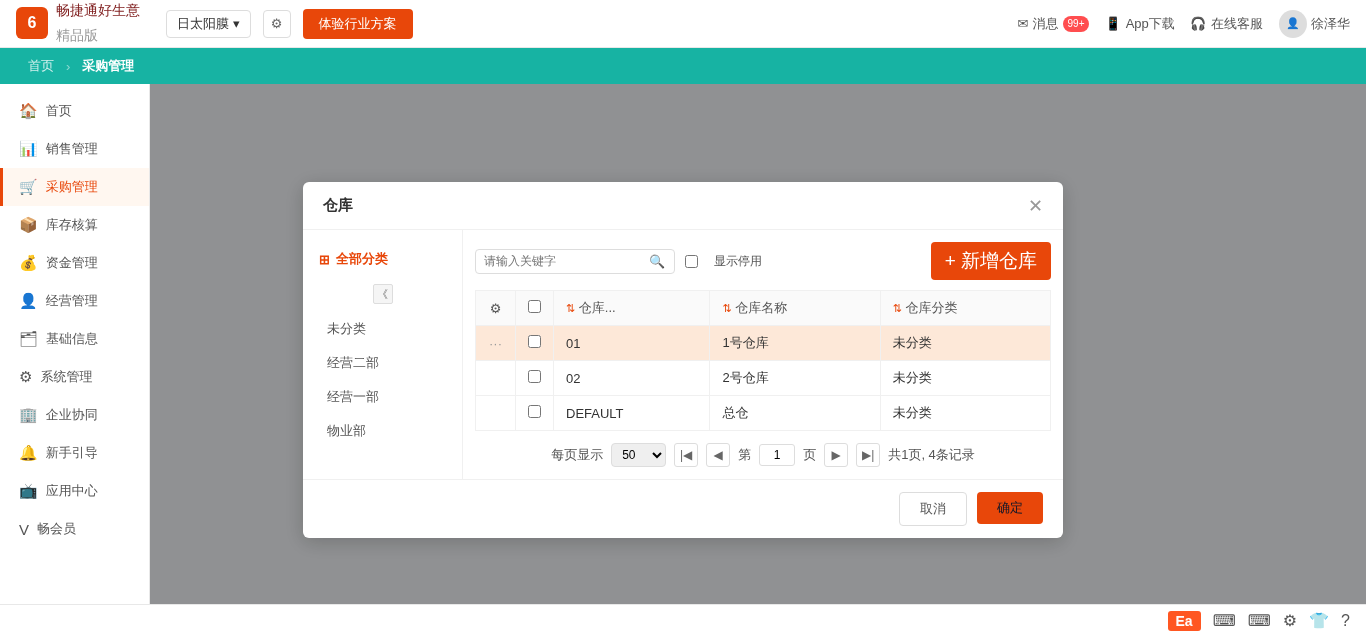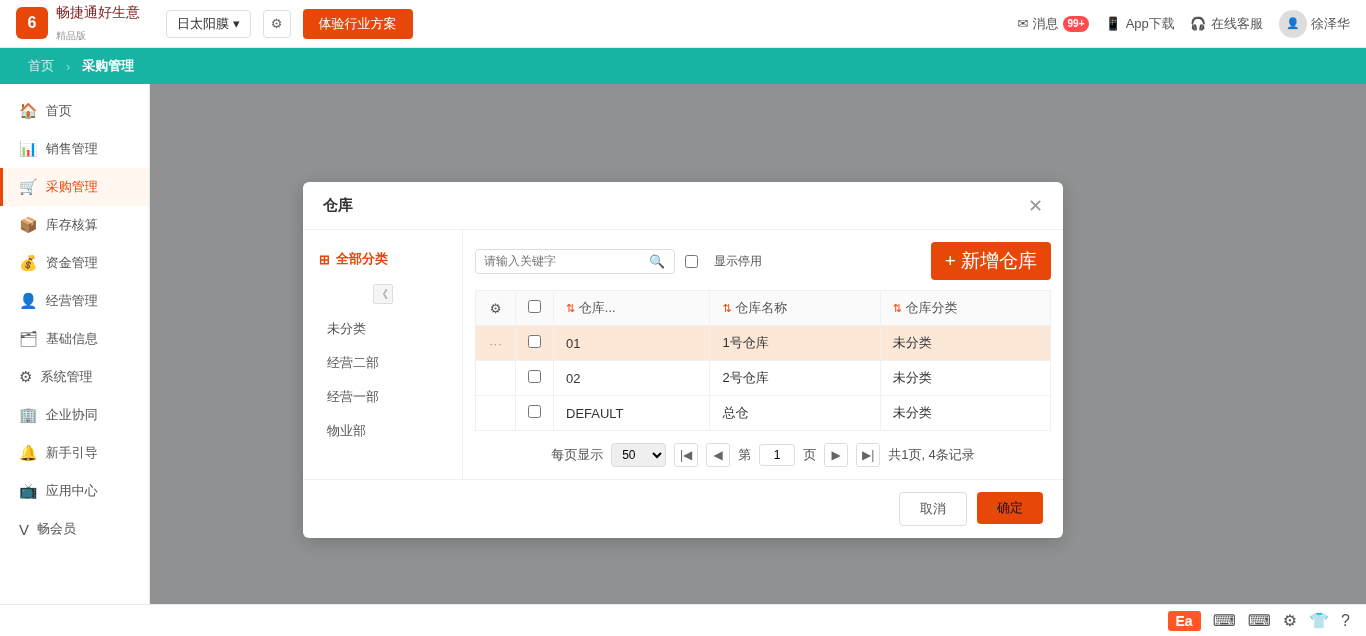--- a/index.html
+++ b/index.html
@@ -23,21 +23,21 @@
       min-width: 150px;
     }
     .logo-icon {
       width: 32px; height: 32px;
       background: #e8470a;
       border-radius: 6px;
       display: flex; align-items: center; justify-content: center;
       color: white; font-weight: bold; font-size: 16px;
     }
     .logo-text { font-size: 14px; color: #7f1d1d; line-height: 1.2; }
-    .logo-sub { font-size: 10px; color: #999; margin-top: 8px; }
+    .logo-sub { font-size: 14px; color: #999; margin-top: 8px; }
     .header-middle {
       display: flex; align-items: center; gap: 12px; flex: 1;
     }
     .store-selector {
       display: flex; align-items: center; gap: 4px;
       border: 1px solid #ddd; border-radius: 4px; padding: 4px 10px;
       cursor: pointer; color: #333; font-size: 13px;
     }
     .gear-btn {
       width: 28px; height: 28px; border: 1px solid #ddd; border-radius: 4px;
@@ -48,21 +48,21 @@
       padding: 6px 16px; cursor: pointer; font-size: 13px;
     }
     .header-right {
       display: flex; align-items: center; gap: 16px; margin-left: auto;
     }
     .header-right-item {
       display: flex; align-items: center; gap: 4px; cursor: pointer; color: #555; font-size: 13px;
     }
     .badge {
       background: #ff4d4f; color: white; border-radius: 10px;
-      font-size: 10px; padding: 0 5px; min-width: 18px; text-align: center; line-height: 16px; font-weight: bold;
+      font-size: 10px; padding: 0 5px; min-width: 18px; text-align: center; line-height: 16px;
     }
     .user-avatar {
       width: 28px; height: 28px; border-radius: 50%; background: #ddd;
       display: flex; align-items: center; justify-content: center; font-size: 11px; color: #666;
     }
 
     
     .sub-header {
       height: 36px;
       background: #17b3a3;

